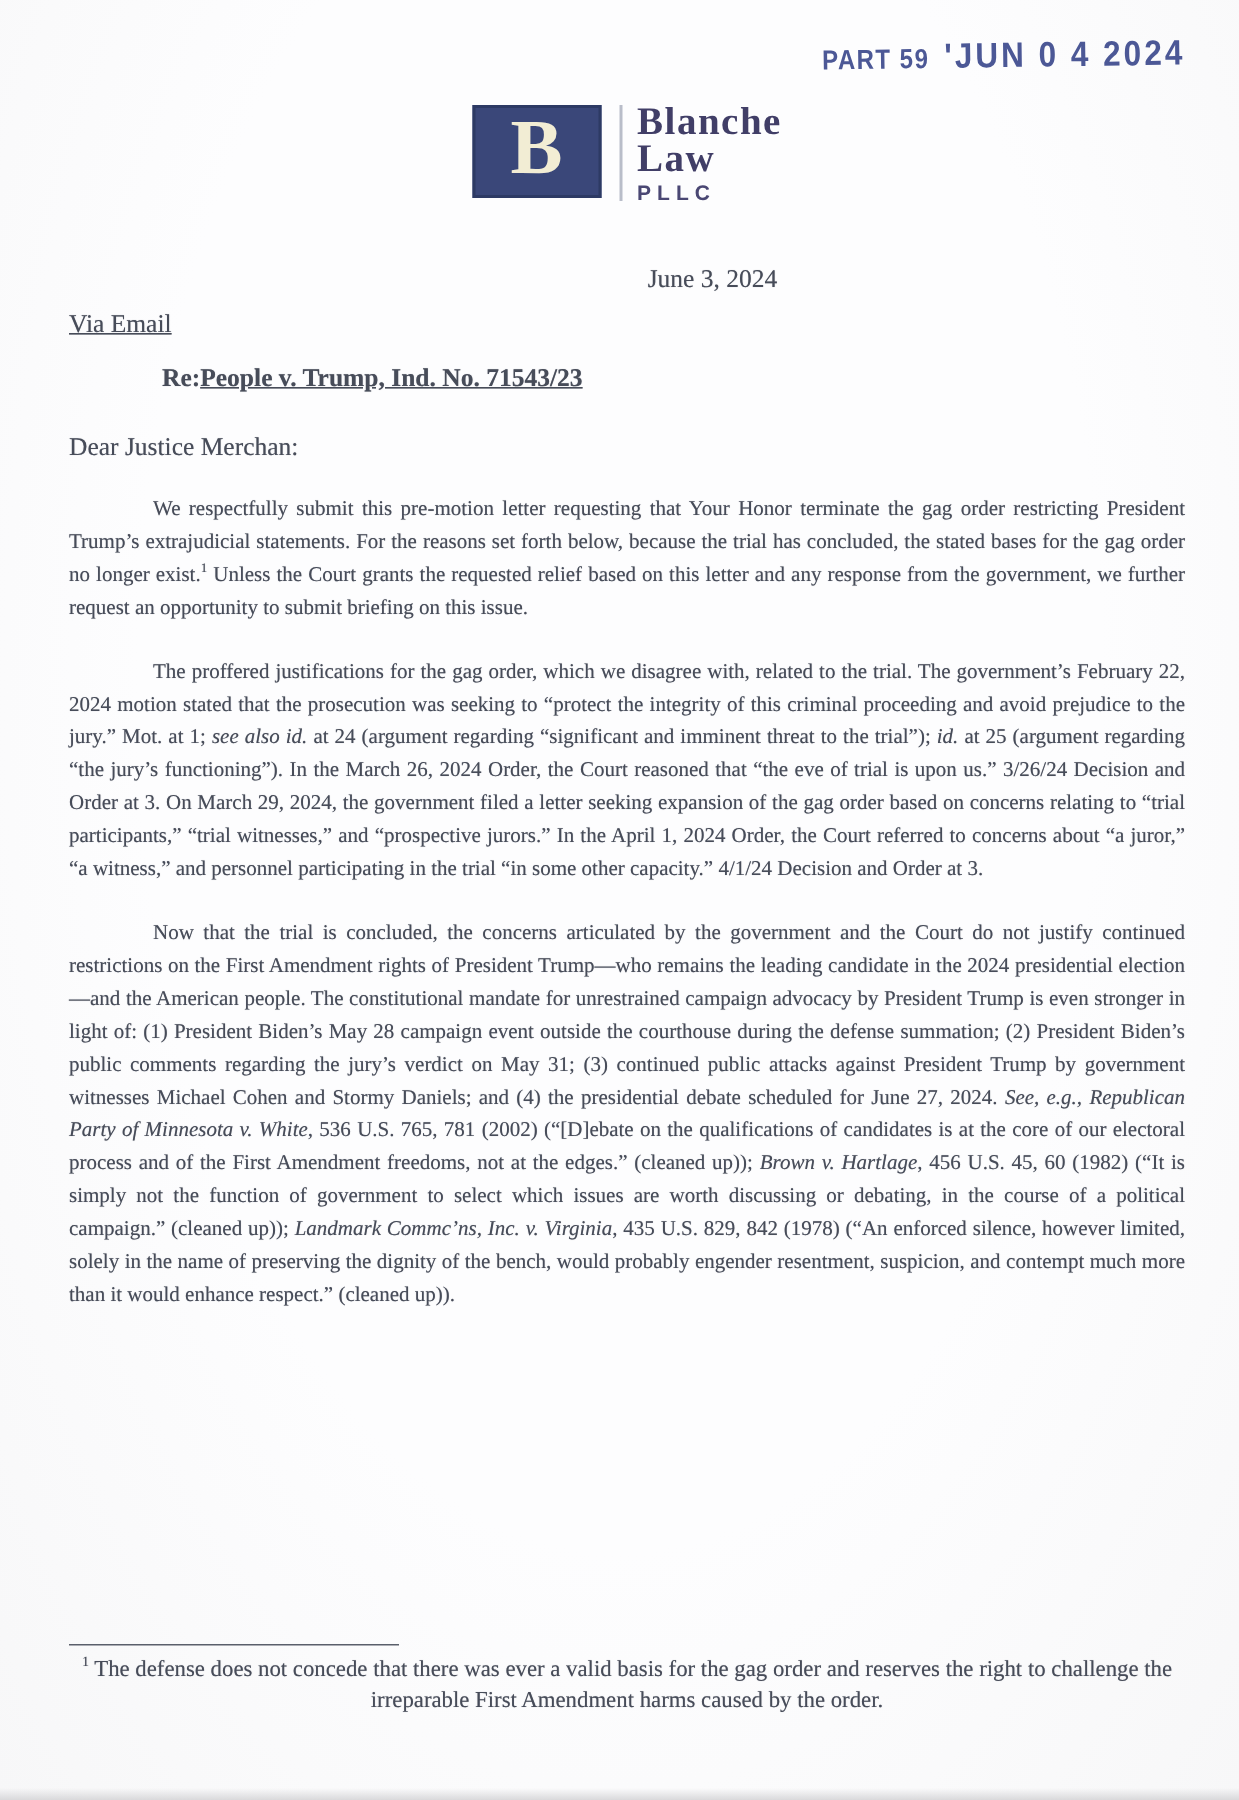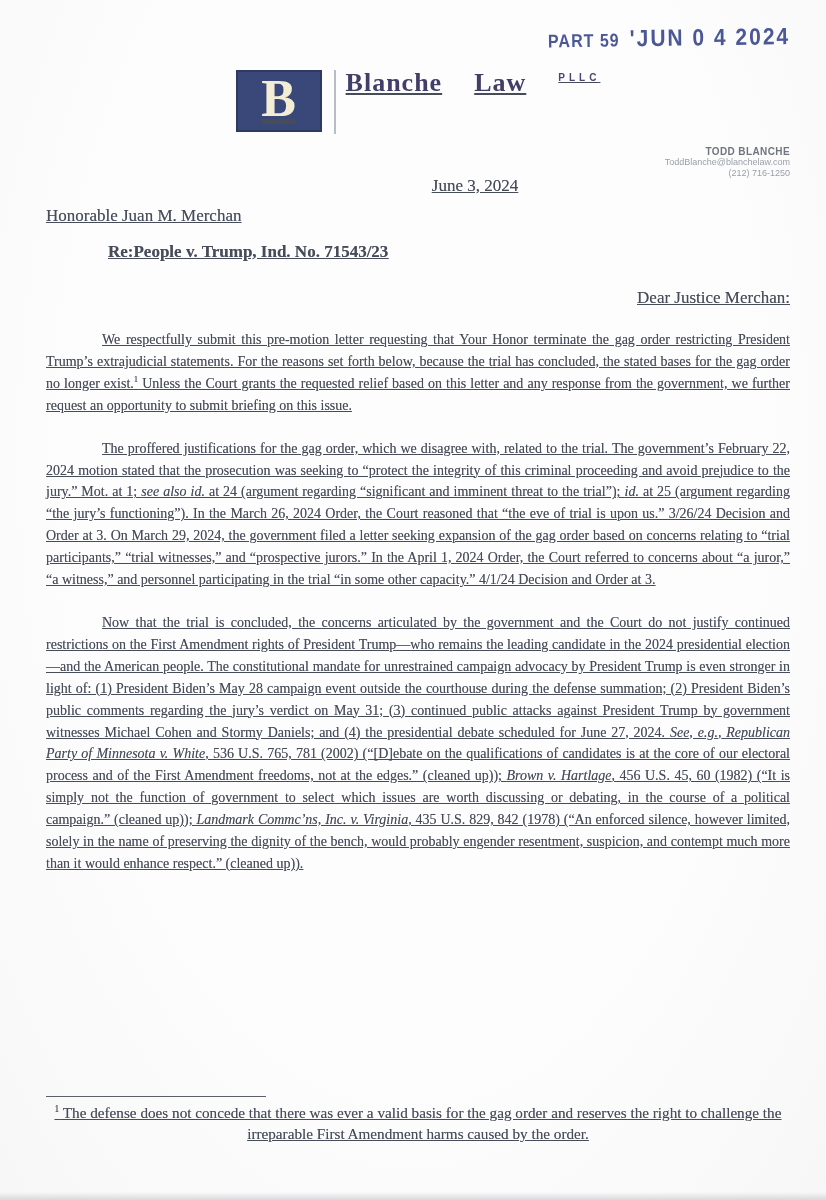--- a/index.html
+++ b/index.html
@@ -7,21 +7,20 @@
     position:relative;
     width:826px;height:1200px;
     margin:0 auto;
     background:radial-gradient(ellipse at 50% 38%, #fdfdfe 55%, #f7f7f8 100%);
     font-family:"Liberation Serif","DejaVu Serif",serif;
     color:#474c59;
     display:flex;flex-direction:column;
     box-sizing:border-box;
     padding:0 36px 0 46px;
     overflow:hidden;
-    text-decoration:underline;
   }
   .page-bottom-edge{
     position:absolute;left:0;bottom:0;width:100%;height:8px;
     background:linear-gradient(#ffffff00,#d9d9db);
   }
   
   .stamp{
     position:absolute;top:26px;right:36px;
     color:#3e4b8e;
     font-family:"Liberation Sans","DejaVu Sans",sans-serif;
@@ -48,27 +47,27 @@
   }
   .logo-letter{
     color:#f2edd4;
     font-family:"Liberation Serif","DejaVu Serif",serif;
     font-size:52px;font-weight:bold;line-height:1;
     padding-bottom:4px;
   }
   .logo-divider{
     width:2px;background:#b9bdc9;margin:0 10px 0 12px;flex:none;
   }
-  .firm-block{display:flex;flex-direction:row;justify-content:center;gap:32px;}
+  .firm-block{display:flex;flex-direction:column;justify-content:center;}
   .firm-line{
     color:#413e67;font-weight:bold;font-size:26px;line-height:25px;
     letter-spacing:1px;font-family:"Liberation Serif","DejaVu Serif",serif;
   }
   .firm-suffix{
-    color:#4a4773;font-size:10px;letter-spacing:4px;font-weight:bold;
+    color:#4a4773;font-size:14px;letter-spacing:4px;font-weight:bold;
     font-family:"Liberation Sans","DejaVu Sans",sans-serif;margin-top:2px;
   }
   
   .contact{
     position:absolute;top:146px;right:36px;
     text-align:right;
     font-family:"Liberation Sans","DejaVu Sans",sans-serif;
     line-height:11px;
   }
   .contact-name{font-size:10px;font-weight:bold;color:#70757d;letter-spacing:.4px;}
@@ -77,21 +76,21 @@
   
   .soft{text-shadow:0 0 .5px rgba(71,76,89,.55);}
   .dateline{
     margin-top:42px;text-align:center;font-size:17px;flex:none;
     position:relative;left:57px;
   }
   .recipient{margin-top:9px;font-size:17px;line-height:22px;flex:none;}
   .via{text-decoration:underline;}
   .re-line{margin-top:15px;padding-left:62px;font-size:17px;font-weight:bold;flex:none;}
   .re-case{text-decoration:underline;}
-  .salutation{margin-top:26px;font-size:17px;flex:none;text-align:right;}
+  .salutation{margin-top:26px;font-size:17px;flex:none;}
   .body-par{
     margin:21px 0 0 0;
     font-size:14px;line-height:21.9px;
     text-align:justify;text-indent:56px;
   }
   .seg-i{font-style:italic;}
   .seg-sup{vertical-align:super;font-size:.62em;line-height:0;}
   
   .footnote{margin-top:auto;padding-bottom:56px;flex:none;}
   .footnote-sep{width:220px;border-top:1.6px solid #5a5f6b;margin-bottom:5px;}
@@ -114,30 +113,25 @@
       <span class="logo-letter">B</span>
     </div>
     <div class="logo-divider"></div>
     <div class="firm-block">
       <span class="firm-line">Blanche</span>
       <span class="firm-line">Law</span>
       <span class="firm-suffix">PLLC</span>
     </div>
   </div>
 
-  <div class="contact">
-    <div class="contact-name">TODD BLANCHE</div>
-    <div class="contact-email">ToddBlanche@blanchelaw.com</div>
-    <div class="contact-phone">(212) 716-1250</div>
-  </div>
 
   <div class="dateline soft">June 3, 2024</div>
 
   <div class="recipient soft">
-    <div>Honorable Juan M. Merchan</div>
+    <div class="via">Via Email</div>
   </div>
 
   <div class="re-line soft">
     <span>Re:</span><span class="re-case">People v. Trump, Ind. No. 71543/23</span>
   </div>
 
   <div class="salutation soft">Dear Justice Merchan:</div>
 
   <p class="body-par soft"><span>We respectfully submit this pre-motion letter requesting that Your Honor terminate the gag order restricting President Trump’s extrajudicial statements.  For the reasons set forth below, because the trial has concluded, the stated bases for the gag order no longer exist.</span><span class="seg-sup">1</span><span>  Unless the Court grants the requested relief based on this letter and any response from the government, we further request an opportunity to submit briefing on this issue.</span></p>
   <p class="body-par soft"><span>The proffered justifications for the gag order, which we disagree with, related to the trial.  The government’s February 22, 2024 motion stated that the prosecution was seeking to “protect the integrity of this criminal proceeding and avoid prejudice to the jury.”  Mot. at 1; </span><span class="seg-i">see also id.</span><span> at 24 (argument regarding “significant and imminent threat to the trial”); </span><span class="seg-i">id.</span><span> at 25 (argument regarding “the jury’s functioning”).  In the March 26, 2024 Order, the Court reasoned that “the eve of trial is upon us.”  3/26/24 Decision and Order at 3.  On March 29, 2024, the government filed a letter seeking expansion of the gag order based on concerns relating to “trial participants,” “trial witnesses,” and “prospective jurors.”  In the April 1, 2024 Order, the Court referred to concerns about “a juror,” “a witness,” and personnel participating in the trial “in some other capacity.”  4/1/24 Decision and Order at 3.</span></p>

